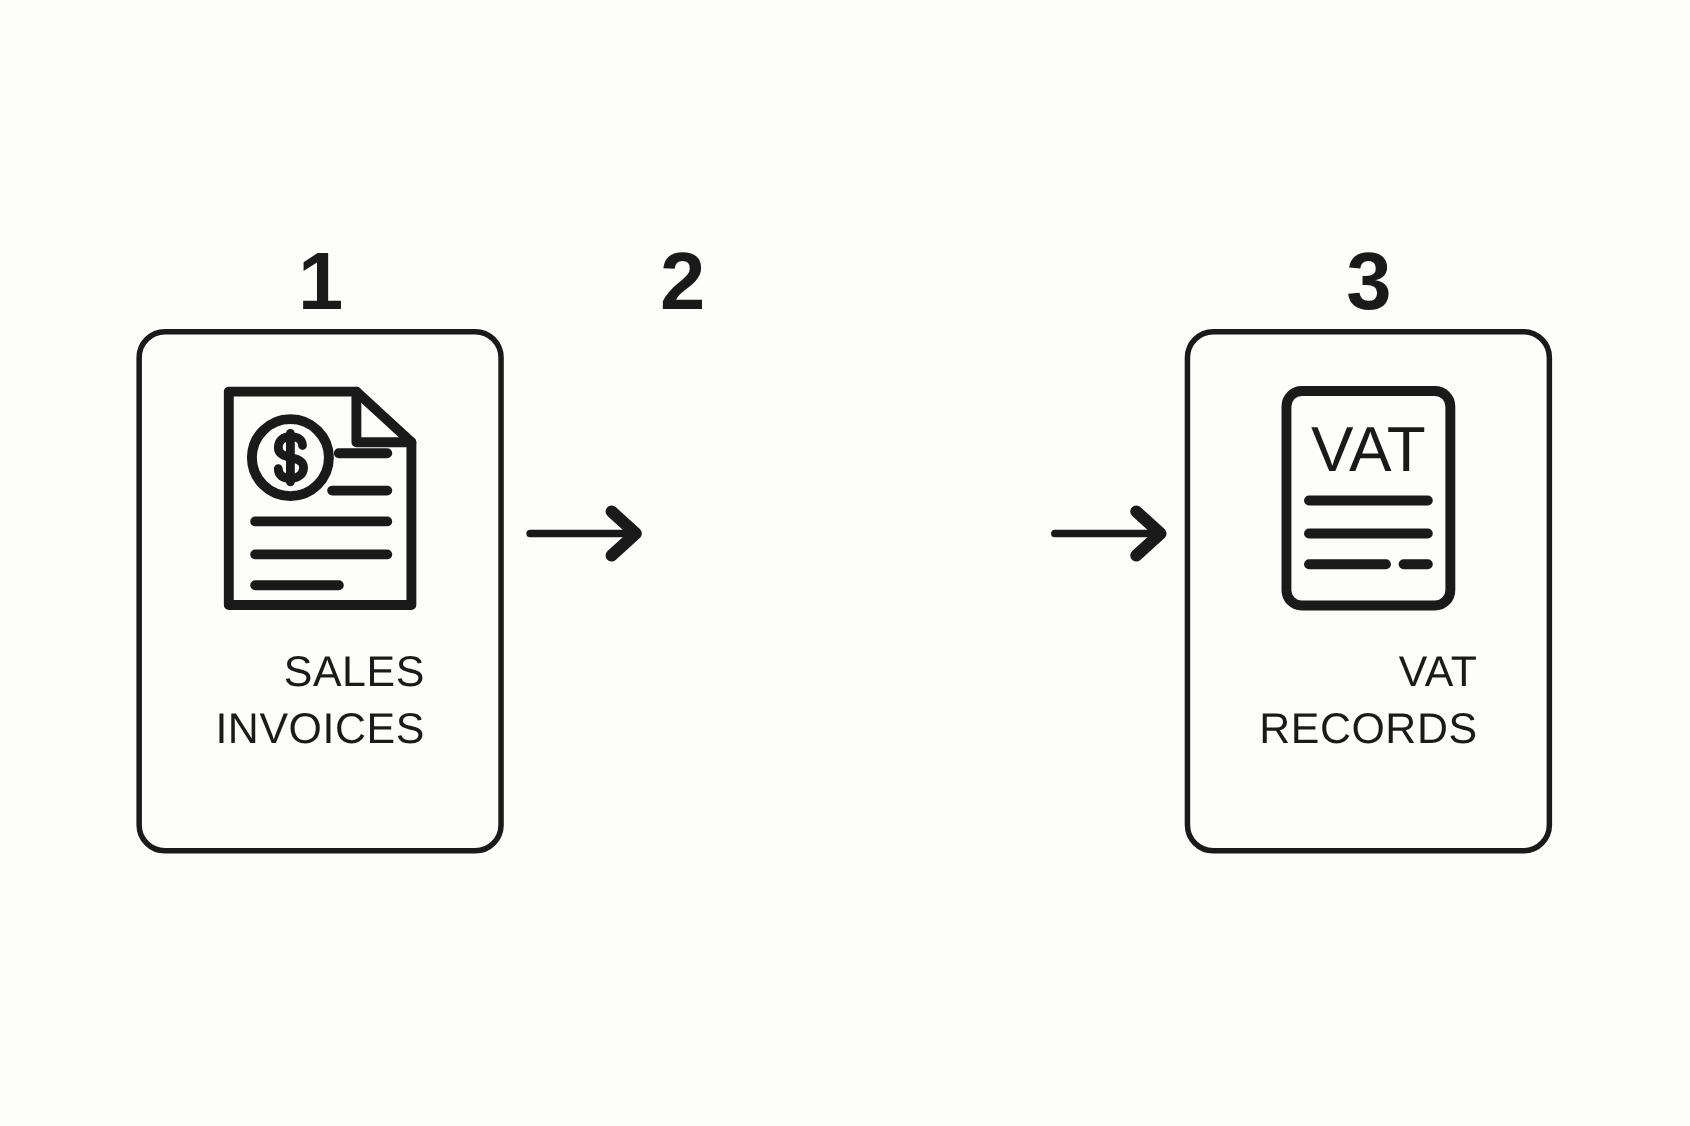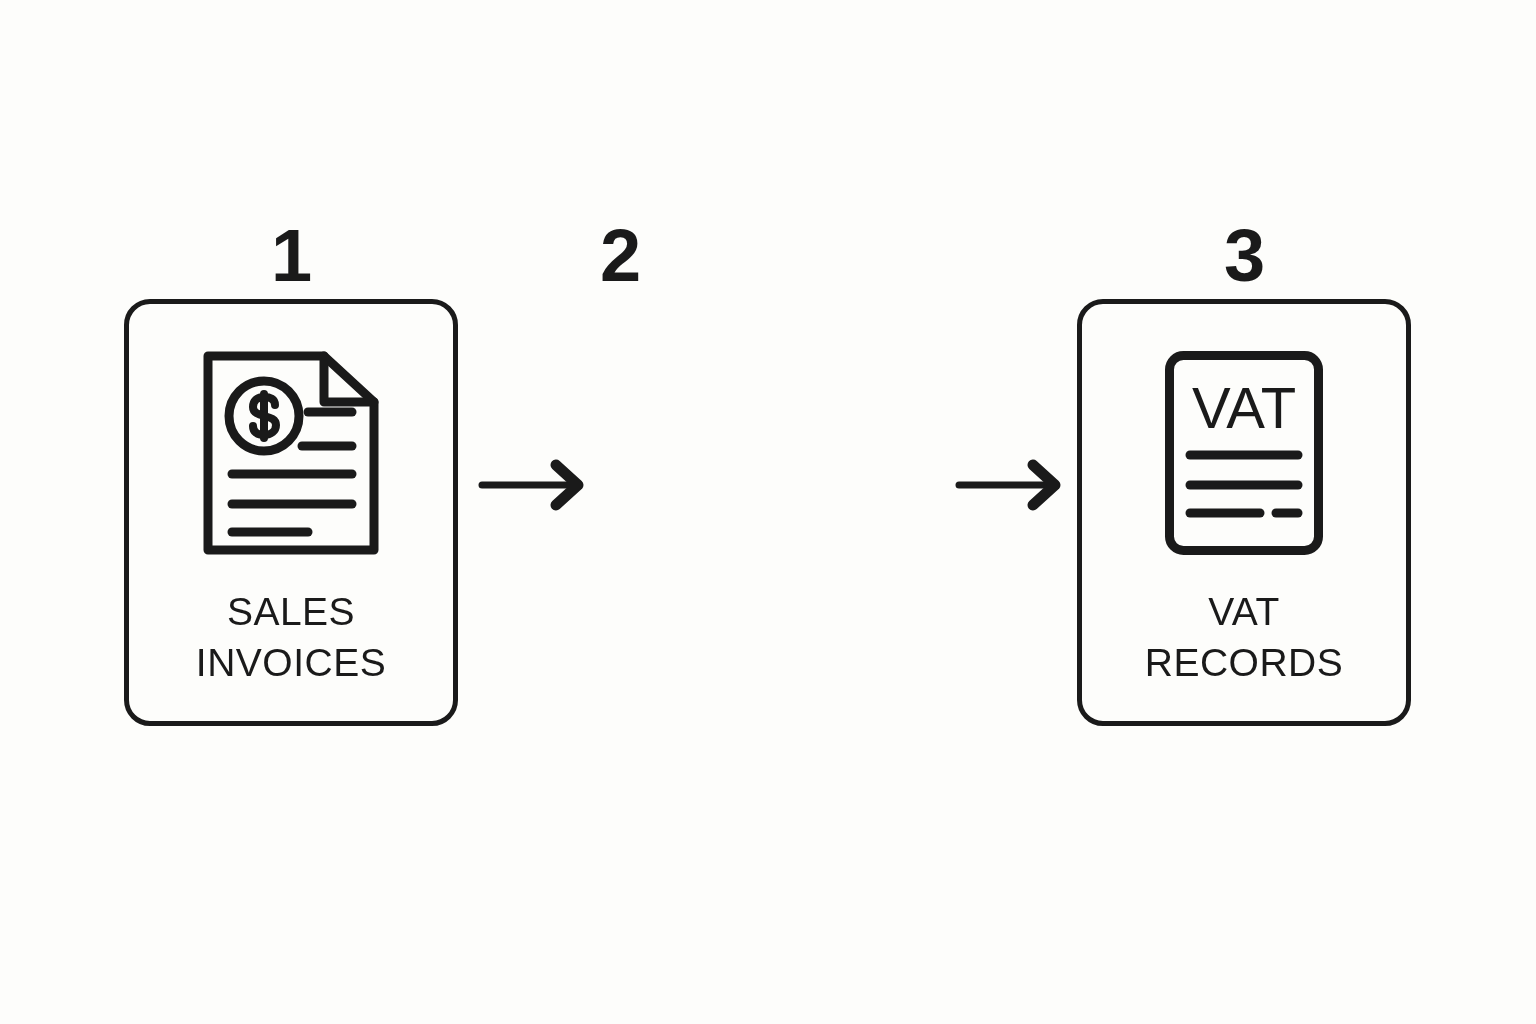--- a/index.html
+++ b/index.html
@@ -35,41 +35,41 @@
     color: #1a1a1a;
     height: 86px;
     display: flex;
     align-items: center;
     justify-content: center;
     user-select: none;
   }
 
   .step-card {
     width: 334px;
-    height: 427px;
+    height: 477px;
     border: 5px solid #1a1a1a;
     border-radius: 26px;
     box-sizing: border-box;
     background: #fdfdfb;
     display: flex;
     flex-direction: column;
     align-items: center;
   }
 
   .card-icon {
     margin-top: 42px;
     height: 214px;
     display: flex;
     align-items: center;
     justify-content: center;
   }
 
   .card-label {
     margin-top: 26px;
-    text-align: center;
+    text-align: right;
     font-size: 39px;
     line-height: 1.32;
     letter-spacing: 0.5px;
     color: #1a1a1a;
     white-space: pre-line;
     user-select: none;
   }
 
   
   #step-1 { left: 124px; }

